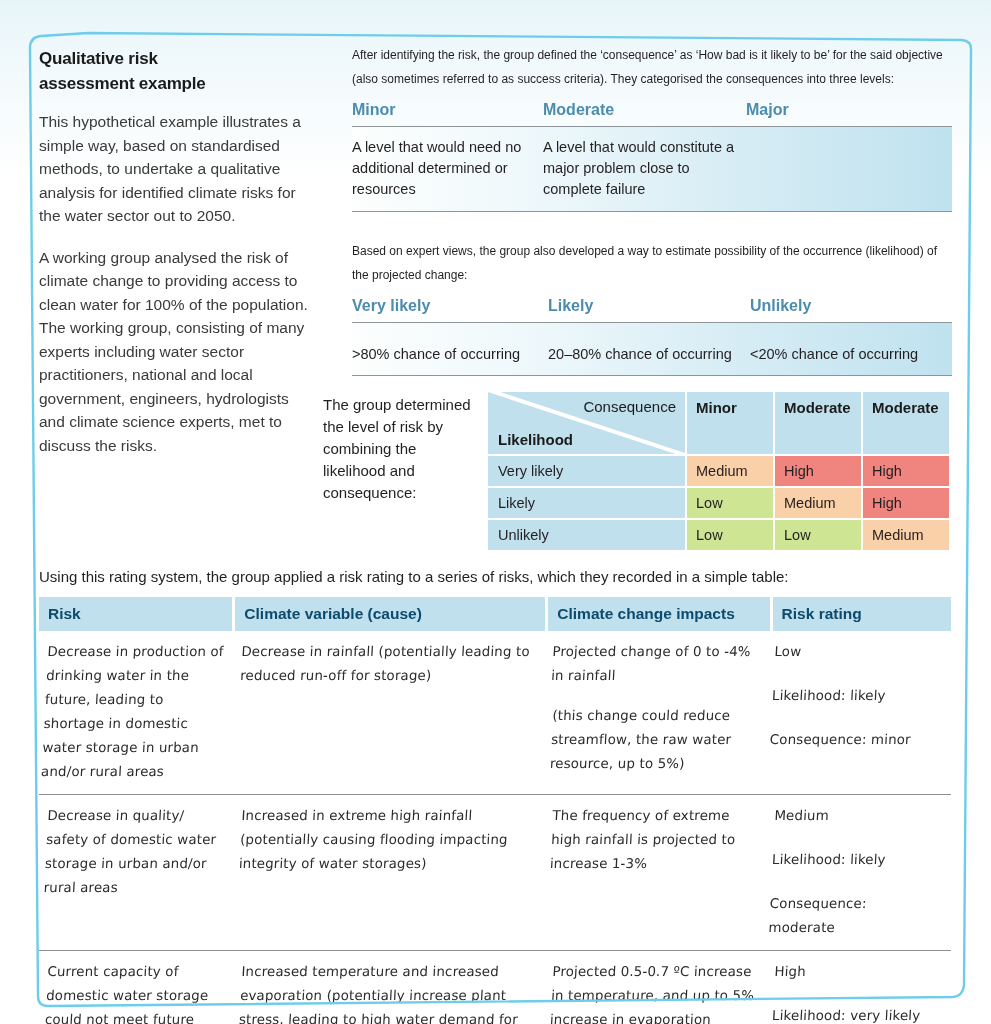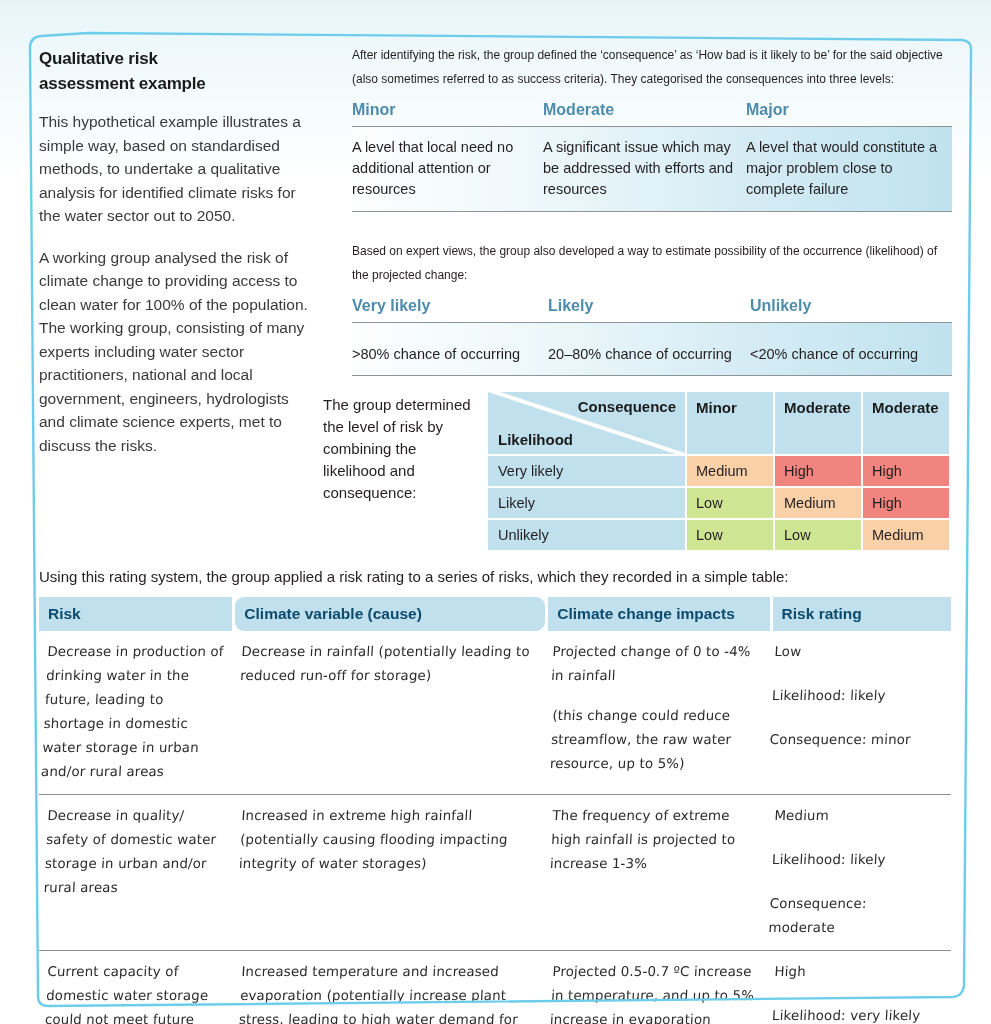--- a/index.html
+++ b/index.html
@@ -77,21 +77,21 @@
   .mcell.v:last-child{margin-right:0;}
 
   .mhead{position:relative;height:62px;margin-bottom:2px;display:flex;}
   .corner{
     width:197px;height:62px;background:#bfe0ec;margin-right:2px;position:relative;overflow:hidden;
   }
   .corner .diag{
     position:absolute;left:-6px;top:-6px;width:230px;height:80px;
   }
   .corner .cq{
-    position:absolute;right:9px;top:6px;font-size:15px;font-weight:bold;color:#1b1b1b;
+    position:absolute;right:9px;top:6px;font-size:15px;font-weight:normal;color:#1b1b1b;
   }
   .corner .lk{
     position:absolute;left:10px;bottom:6px;font-size:15px;font-weight:bold;color:#1b1b1b;
   }
   .mhead .hc{
     width:86px;height:62px;background:#bfe0ec;margin-right:2px;
     font-size:15px;font-weight:bold;color:#1b1b1b;
     padding-left:9px;padding-top:7px;box-sizing:border-box;
   }
   .mhead .hc:last-child{margin-right:0;}
@@ -105,21 +105,21 @@
     font-size:15px;line-height:21px;margin:0 0 10px 0;color:#231f20;
   }
   .thead{display:flex;height:34px;}
   .thead .th{
     background:#bfe0ec;height:34px;display:flex;align-items:center;
     font-size:15.5px;font-weight:bold;color:#0c4a6e;padding-left:9px;
     box-sizing:border-box;margin-right:3px;
   }
   .thead .th:last-child{margin-right:0;}
   .c1{width:194px;}
-  .c2{width:311px;border-radius:9px;}
+  .c2{width:311px;}
   .c3{width:222px;}
   .c4{width:179px;}
 
   .trow{display:flex;border-bottom:1px solid #8a9093;padding:9px 0 10px 0;}
   .trow.first{border-top:none;}
   .trow .td{
     box-sizing:border-box;padding-left:9px;padding-right:8px;
     font-family:"DejaVu Sans",sans-serif;
   }
   .hand{
@@ -159,22 +159,21 @@
     <p class="intro">After identifying the risk, the group defined the ‘consequence’ as ‘How bad is it likely to be’ for the said objective (also sometimes referred to as success criteria). They categorised the consequences into three levels:</p>
 
     <div class="deftable cons">
       <div class="hrow">
         <div class="hcell">Minor</div>
         <div class="hcell">Moderate</div>
         <div class="hcell">Major</div>
       </div>
       <div class="rule"></div>
       <div class="brow">
-        <div class="bcell">A level that local need no additional attention or resources</div>
-        <div class="bcell">A significant issue which may be addressed with efforts and resources</div>
+        <div class="bcell">A level that would need no additional determined or resources</div>
         <div class="bcell">A level that would constitute a major problem close to complete failure</div>
       </div>
       <div class="rule"></div>
     </div>
 
     <div class="spacer24"></div>
 
     <p class="intro">Based on expert views, the group also developed a way to estimate possibility of the occurrence (likelihood) of the projected change:</p>
 
     <div class="deftable like">

